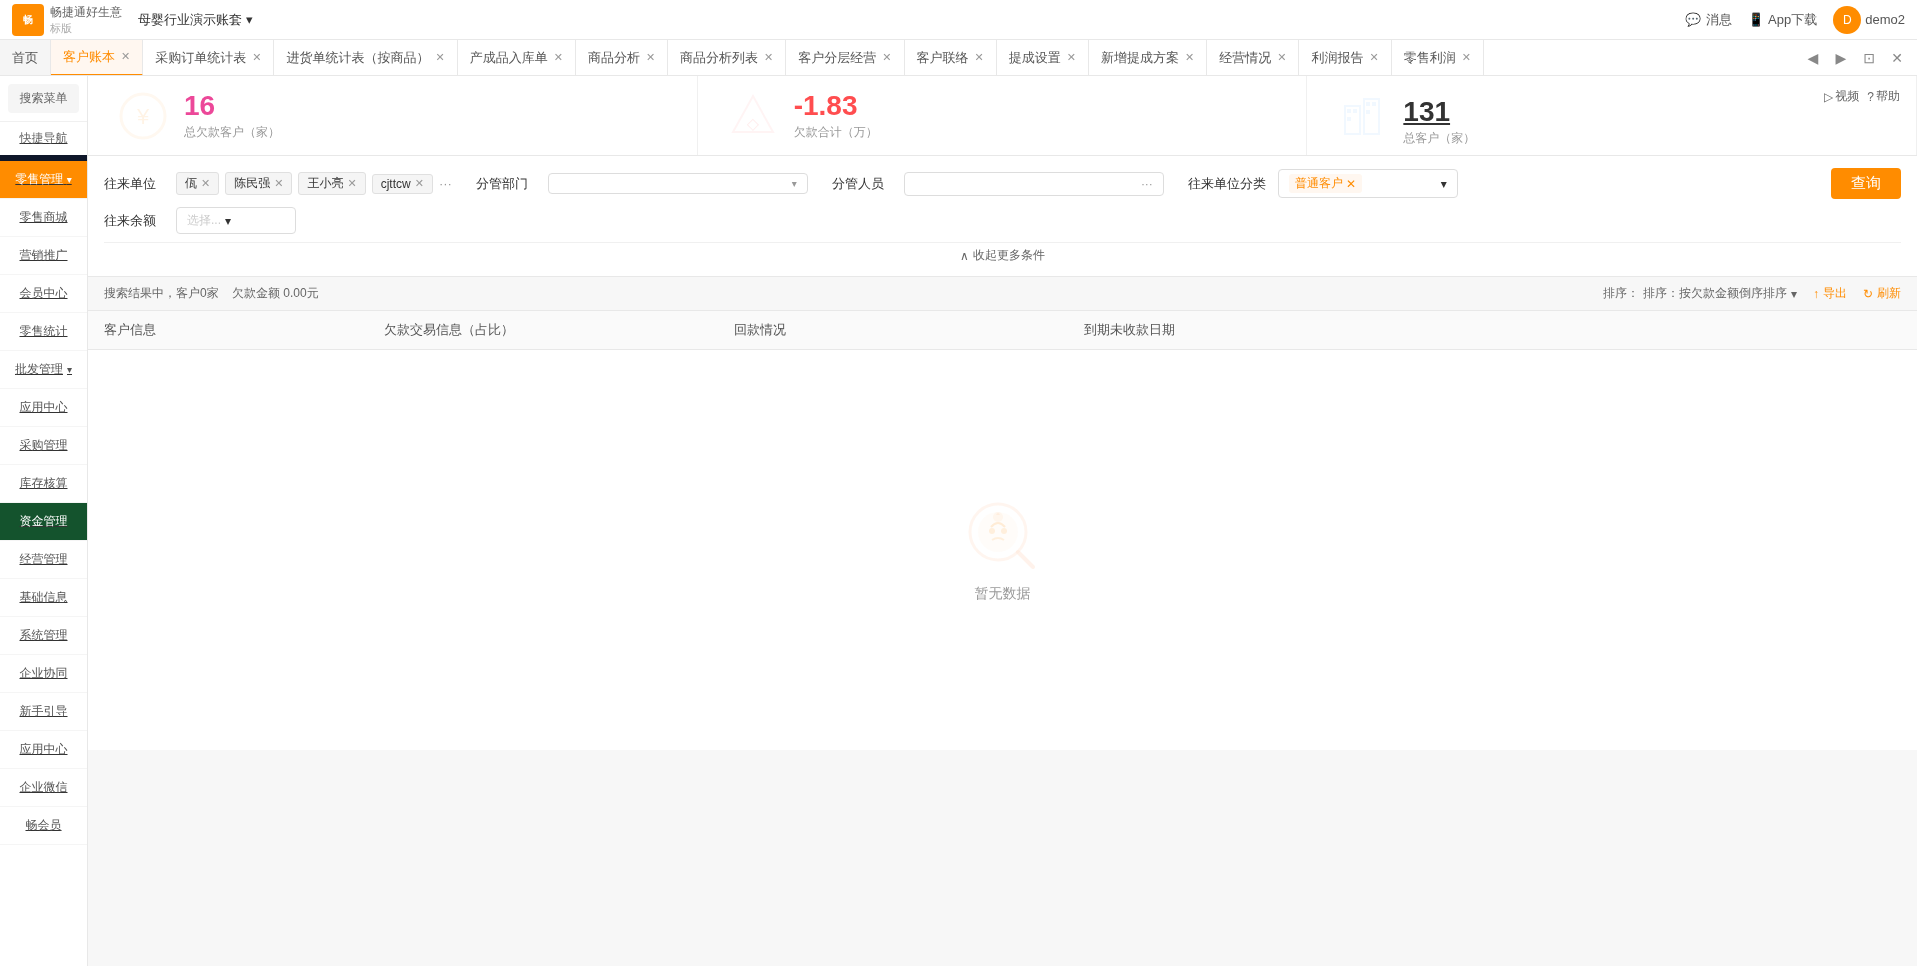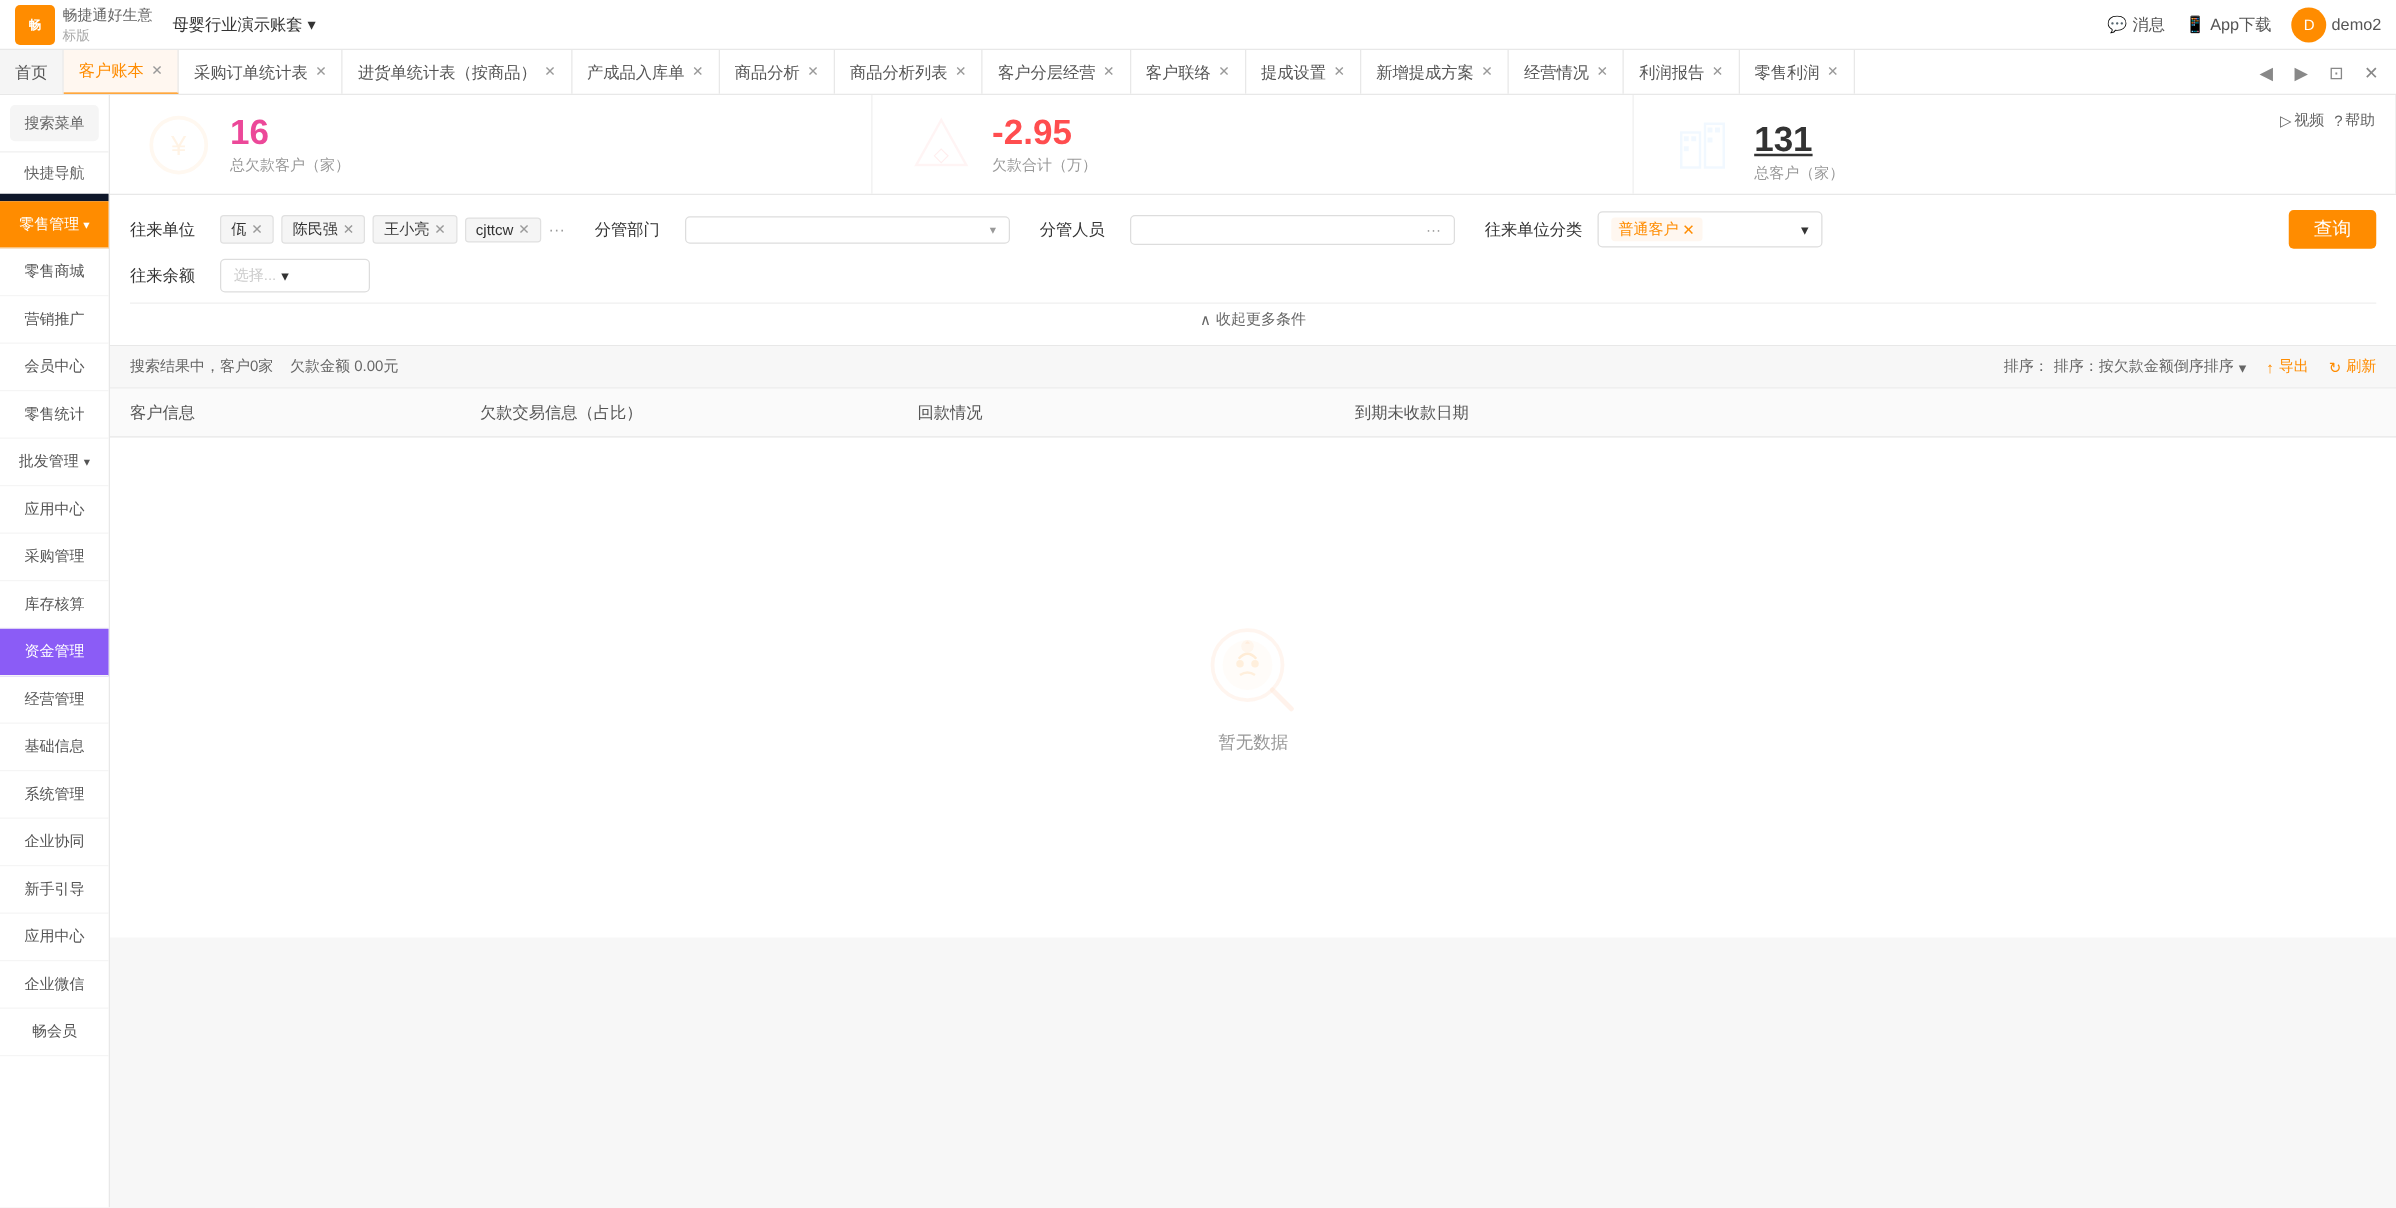--- a/index.html
+++ b/index.html
@@ -56,20 +56,21 @@
     .main-layout { display: flex; height: calc(966px - 40px - 36px); }
 
     
     .sidebar {
       width: 88px;
       background: #fff;
       border-right: 1px solid #e8e8e8;
       display: flex;
       flex-direction: column;
       overflow-y: auto;
+      text-decoration: underline;
     }
     .sidebar-search { padding: 8px; border-bottom: 1px solid #f0f0f0; }
     .sidebar-search-btn {
       width: 100%;
       padding: 6px;
       background: #f5f5f5;
       border: none;
       border-radius: 4px;
       cursor: pointer;
       font-size: 12px;
@@ -329,21 +330,21 @@
     </div>
     <div class="sidebar-item">
       <span class="sidebar-nav-label">应用中心</span>
     </div>
     <div class="sidebar-item">
       <span class="sidebar-nav-label">采购管理</span>
     </div>
     <div class="sidebar-item">
       <span class="sidebar-nav-label">库存核算</span>
     </div>
-    <div class="sidebar-item" style="background:#8b5cf6;color:white;">
+    <div class="sidebar-item" style="background:#14532d;color:white;">
       <span class="sidebar-nav-label">资金管理</span>
     </div>
     <div class="sidebar-item">
       <span class="sidebar-nav-label">经营管理</span>
     </div>
     <div class="sidebar-item">
       <span class="sidebar-nav-label">基础信息</span>
     </div>
     <div class="sidebar-item">
       <span class="sidebar-nav-label">系统管理</span>
@@ -383,21 +384,21 @@
       </div>
 
       <div class="stat-item">
         <div class="stat-icon red">
           <svg width="48" height="48" viewBox="0 0 48 48">
             <path d="M24 4 L44 40 L4 40 Z" stroke="#ff4d4f" stroke-width="2" fill="none" opacity="0.3"></path>
             <text x="50%" y="68%" dominant-baseline="middle" text-anchor="middle" font-size="16" fill="#ff4d4f" opacity="0.5">◇</text>
           </svg>
         </div>
         <div class="stat-info">
-          <div class="stat-value red">-2.95</div>
+          <div class="stat-value red">-1.83</div>
           <div class="stat-label">欠款合计（万）</div>
         </div>
       </div>
 
       <div class="stat-item" style="position:relative;">
         <div class="stat-icon blue">
           <svg width="50" height="50" viewBox="0 0 50 50">
             <rect x="8" y="15" width="15" height="28" fill="none" stroke="#1890ff" stroke-width="2" opacity="0.3"></rect>
             <rect x="27" y="8" width="15" height="35" fill="none" stroke="#1890ff" stroke-width="2" opacity="0.3"></rect>
             <rect x="10" y="18" width="4" height="4" fill="#1890ff" opacity="0.3"></rect>

